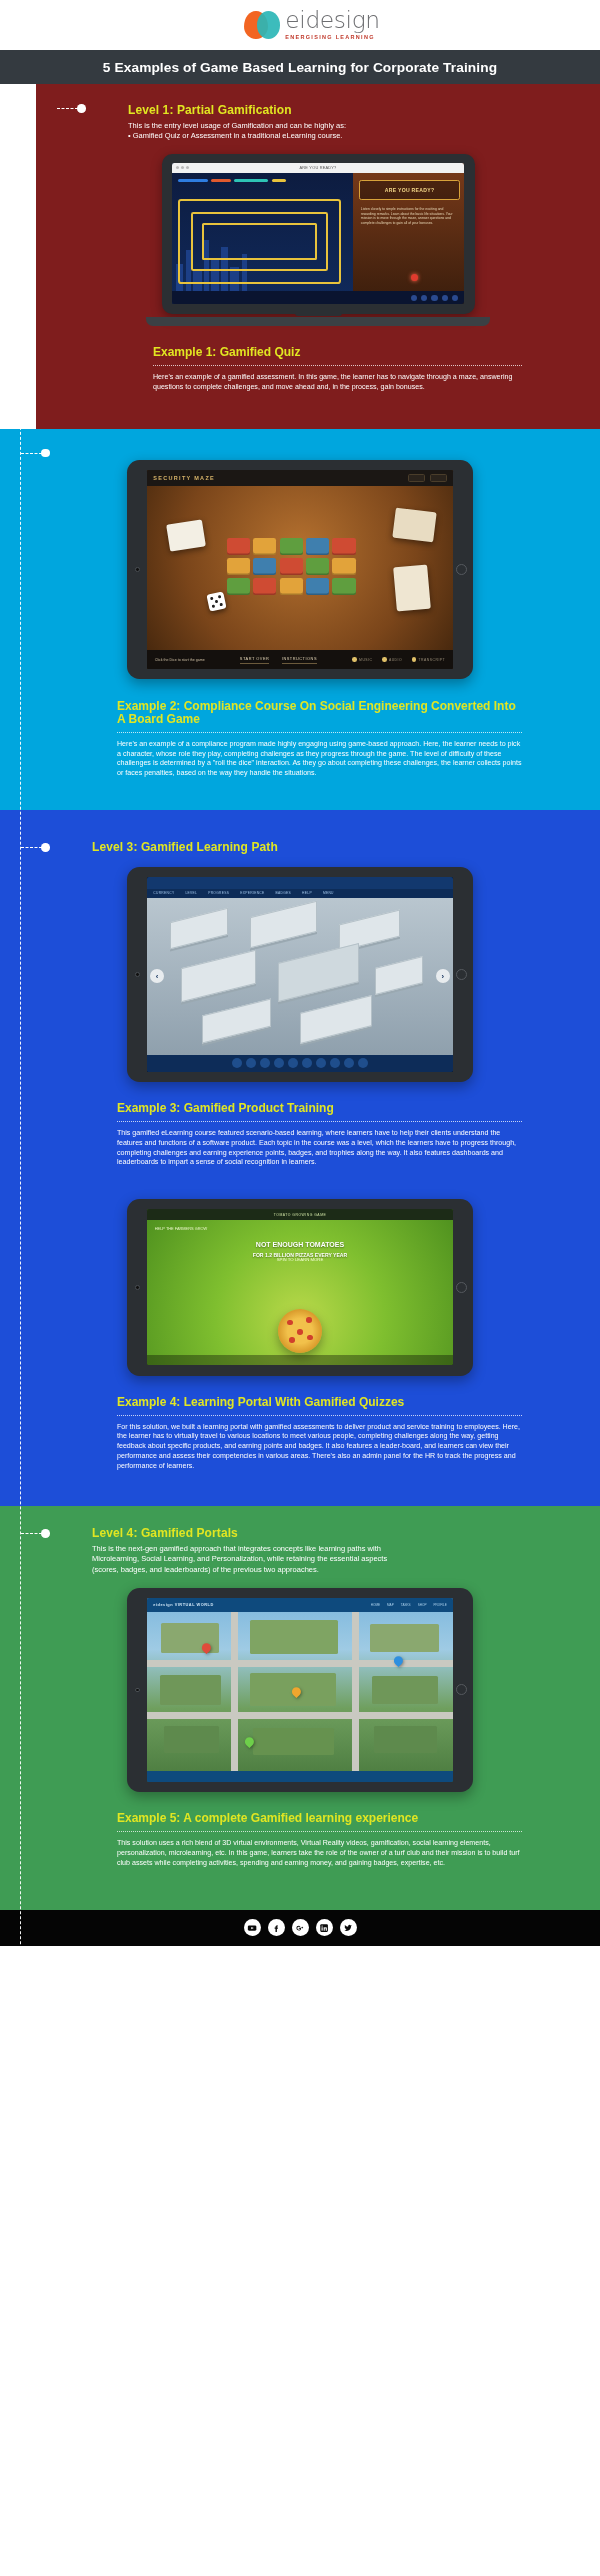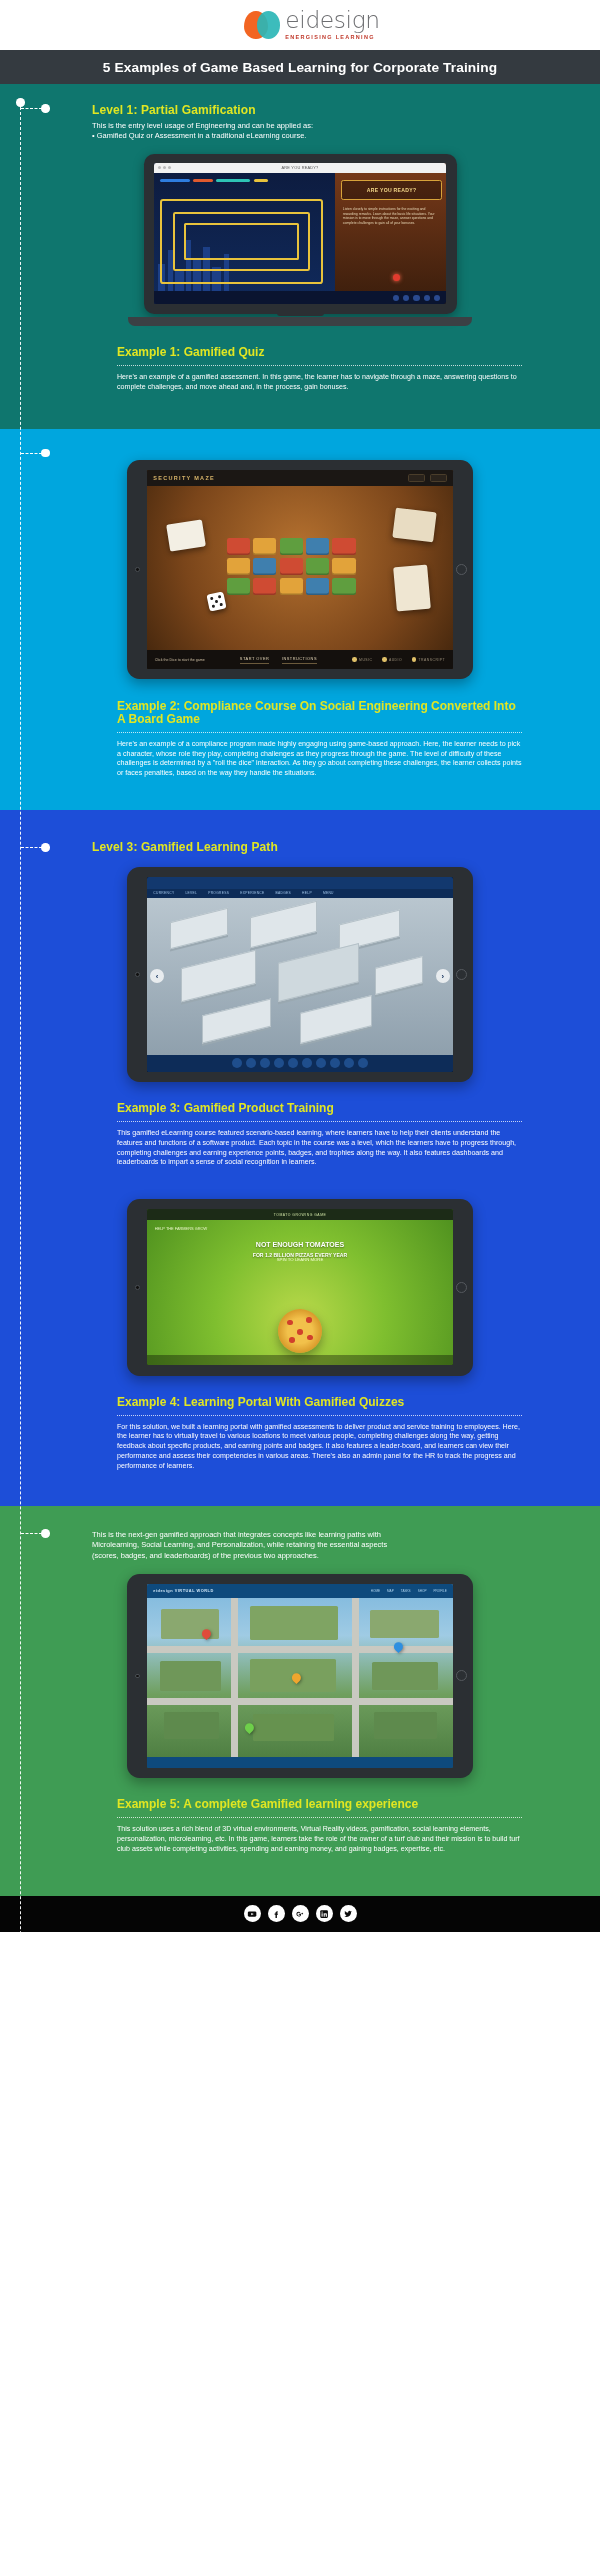--- a/index.html
+++ b/index.html
@@ -30,21 +30,21 @@
       border-left:1.6px dashed #ffffff; opacity:.95; z-index:6; }
   .rail-cap { position:absolute; left:16.4px; top:98px; width:8.6px; height:8.6px; border-radius:50%;
       background:#fff; z-index:7; }
 
   .node { position:absolute; left:0; display:flex; align-items:center; z-index:7; }
   .node .dash { width:21px; height:0; border-top:1.6px dashed #fff; margin-left:21px; }
   .node .dot { width:8.6px; height:8.6px; border-radius:50%; background:#fff; margin-left:-0.8px; }
 
   
   .level { position:relative; padding:0 0 0 0; }
-  .lvl1 { background:#0f766e; }
+  .lvl1 { background:#7f1d1d;margin-left:36px; }
   .lvl2 { background:#00a6de; }
   .lvl3 { background:#1d4ed8; }
   .lvl4 { background:#3f9c54; }
 
   .lvl-head { padding-left:92px; padding-top:19px; }
   .lvl-title { color:#e1e622; font-size:12px; font-weight:bold; letter-spacing:0.1px; }
   .lvl-desc { color:#ffffff; font-size:7.5px; line-height:10.5px; margin-top:3.9px; max-width:422px; }
   .lvl-desc .bullet { display:block; }
 
   
@@ -216,21 +216,21 @@
 <div class="timeline-rail"></div>
 
 <section class="level lvl1">
   <div class="node" style="top:20.3px;">
     <span class="dash"></span>
     <span class="dot"></span>
   </div>
   <div class="lvl-head">
     <div class="lvl-title">Level 1: Partial Gamification</div>
     <div class="lvl-desc">
-      <span class="bullet">This is the entry level usage of Engineering and can be applied as:</span>
+      <span class="bullet">This is the entry level usage of Gamification and can be highly as:</span>
       <span class="bullet">• Gamified Quiz or Assessment in a traditional eLearning course.</span>
     </div>
   </div>
 
   <div class="device-wrap">
     <div class="laptop">
       <div class="lid">
         <div class="screen">
           <div class="sc">
             <div class="quizL"></div>
@@ -476,20 +476,21 @@
   </div>
   <div style="height:34px;"></div>
 </section>
 
 <section class="level lvl4">
   <div class="node" style="top:23.4px;">
     <span class="dash"></span>
     <span class="dot"></span>
   </div>
   <div class="lvl-head" style="padding-top:20.3px;">
+    <div class="lvl-title">Level 4: Gamified Portals</div>
     <div class="lvl-desc">
       <span class="bullet">This is the next-gen gamified approach that integrates concepts like learning paths with</span>
       <span class="bullet">Microlearning, Social Learning, and Personalization, while retaining the essential aspects</span>
       <span class="bullet">(scores, badges, and leaderboards) of the previous two approaches.</span>
     </div>
   </div>
 
   <div class="device-wrap">
     <div class="tablet">
       <span class="cam"></span>

